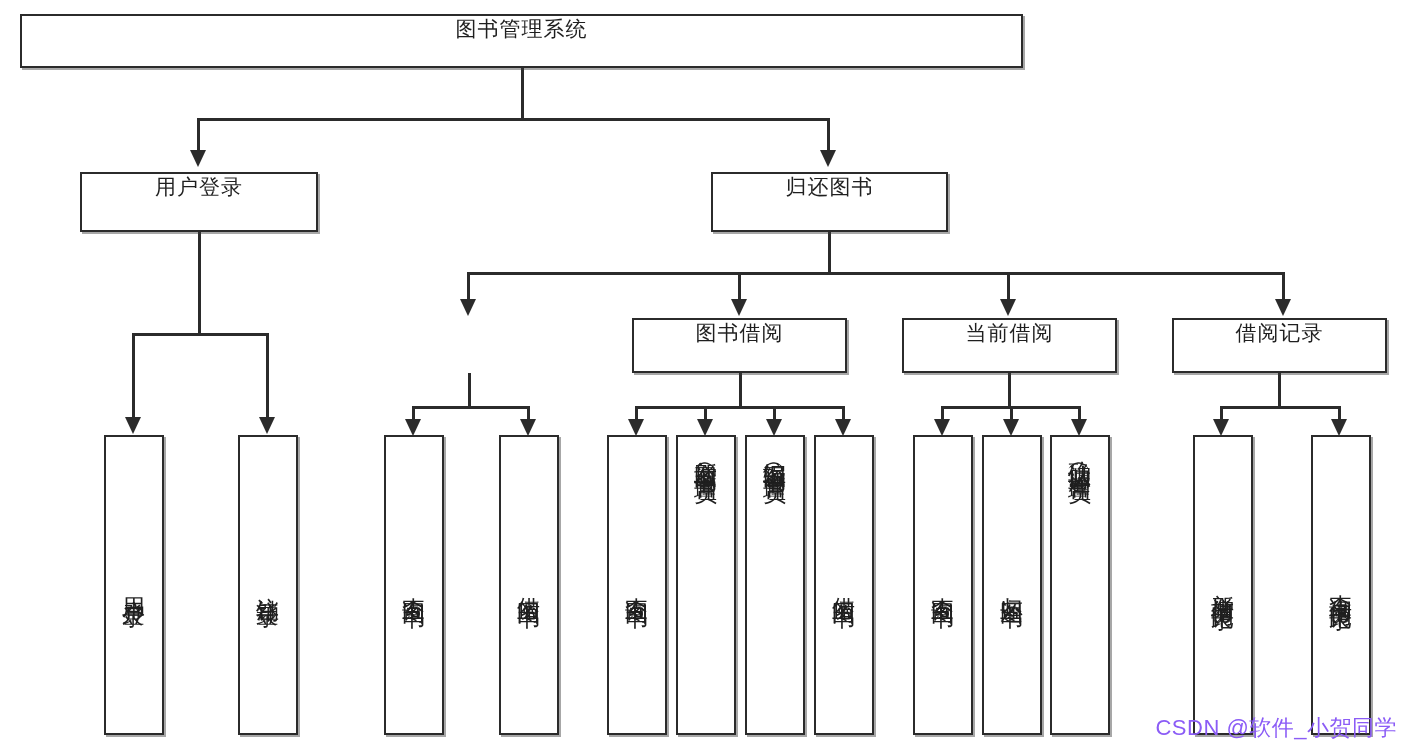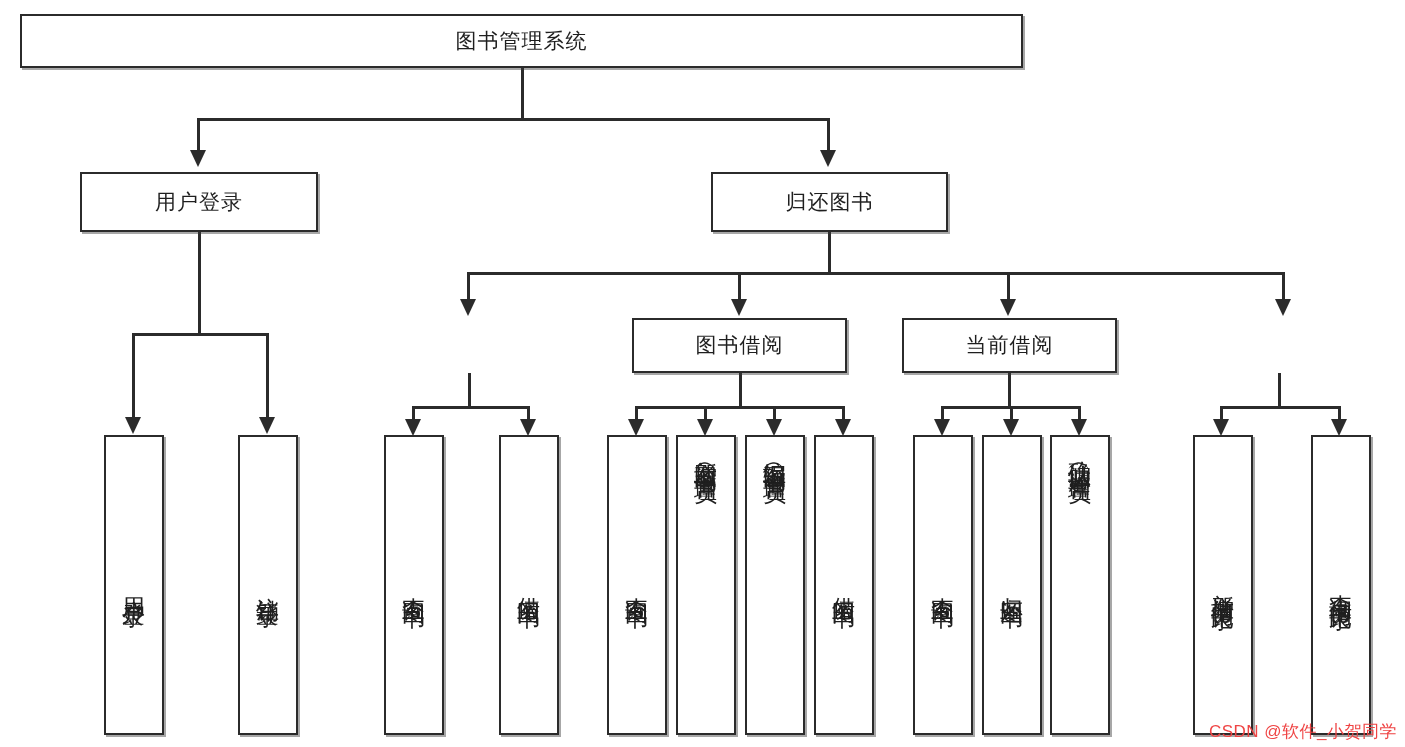--- a/index.html
+++ b/index.html
@@ -18,21 +18,20 @@
     background: #ffffff;
     overflow: hidden;
   }
   
   .node {
     position: absolute;
     box-sizing: border-box;
     background: #ffffff;
     border: 2px solid #2b2b2b;
     display: flex;
-    align-items: center;
     justify-content: center;
     box-shadow: 2px 2px 0 rgba(60,60,60,0.45);
     z-index: 3;
   }
   .node .label {
     font-size: 21px;
     line-height: 1.28;
     letter-spacing: 1px;
     color: #1f1f1f;
     white-space: nowrap;
@@ -74,22 +73,22 @@
     border-right: 8px solid transparent;
     border-top: 17px solid #2b2b2b;
     z-index: 2;
   }
 
   
   #watermark {
     position: absolute;
     right: 8px;
     bottom: 4px;
-    font-size: 17px;
-    color: #ef4444;
+    font-size: 22px;
+    color: #8b5cf6;
     letter-spacing: 0.5px;
     white-space: nowrap;
     z-index: 5;
     user-select: none;
   }
 </style>
 </head>
 <body>
 
 <div id="canvas">
@@ -130,20 +129,23 @@
   <div class="arrow" style="left:1000px; top:299px;"></div>
   <div class="conn v" style="left:1282px; top:272px; width:3px; height:28px;"></div>
   <div class="arrow" style="left:1275px; top:299px;"></div>
 
   <div class="node" style="left:902px; top:318px; width:215px; height:55px;">
     <span class="label">当前借阅</span>
   </div>
   <div class="node" style="left:632px; top:318px; width:215px; height:55px;">
     <span class="label">图书借阅</span>
   </div>
+  <div class="node" style="left:1172px; top:318px; width:215px; height:55px;">
+    <span class="label">借阅记录</span>
+  </div>
 
   <div class="conn v" style="left:468px; top:373px; width:3px; height:35px;"></div>
   <div class="conn h" style="left:412px; top:406px; width:118px; height:3px;"></div>
   <div class="conn v" style="left:412px; top:406px; width:3px; height:14px;"></div>
   <div class="arrow" style="left:405px; top:419px;"></div>
   <div class="conn v" style="left:527px; top:406px; width:3px; height:14px;"></div>
   <div class="arrow" style="left:520px; top:419px;"></div>
 
   <div class="conn v" style="left:739px; top:373px; width:3px; height:35px;"></div>
   <div class="conn h" style="left:635px; top:406px; width:210px; height:3px;"></div>

